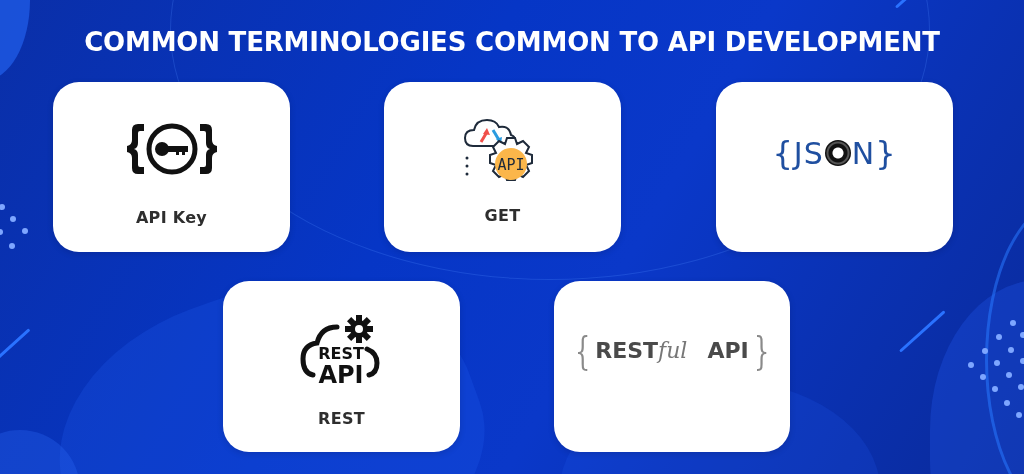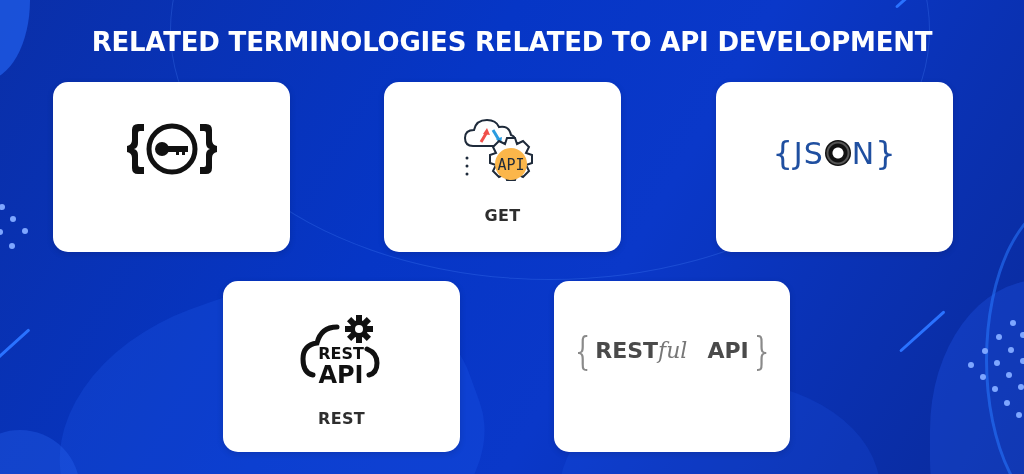--- a/index.html
+++ b/index.html
@@ -25,21 +25,21 @@
     .dot { position: absolute; width: 6px; height: 6px; border-radius: 50%; background: #7ea6ff; }
 
     .title {
       position: absolute; left: 0; top: 27px; width: 1024px;
       text-align: center; color: #ffffff;
       font-family: "DejaVu Sans", sans-serif; font-weight: bold;
       font-size: 26px; letter-spacing: -0.2px;
     }
 
     .card {
-      position: absolute; background: #ffffff; border-radius: 15px;
+      position: absolute; background: #ffffff; border-radius: 26px;
       display: flex; flex-direction: column; align-items: center;
       box-shadow: 0 2px 6px rgba(0,0,30,0.15);
     }
     .card .icon-wrap { position: absolute; left: 0; right: 0; display: flex; justify-content: center; }
     .card .label {
       position: absolute; left: 0; right: 0; text-align: center;
       font-family: "DejaVu Sans", sans-serif; font-weight: bold;
       font-size: 16px; color: #2e2e2e; letter-spacing: 0.3px;
     }
     .c1 { left: 53px; top: 82px; width: 237px; height: 170px; }
@@ -90,34 +90,35 @@
   <div class="dot" style="left:994px;top:360px"></div>
   <div class="dot" style="left:1020px;top:358px"></div>
   <div class="dot" style="left:980px;top:374px"></div>
   <div class="dot" style="left:1006px;top:372px"></div>
   <div class="dot" style="left:992px;top:386px"></div>
   <div class="dot" style="left:1018px;top:384px"></div>
   <div class="dot" style="left:1004px;top:400px"></div>
   <div class="dot" style="left:1016px;top:412px"></div>
 </div>
 
-<h1 class="title">RELATED TERMINOLOGIES RELATED TO API DEVELOPMENT</h1>
+<h1 class="title">COMMON TERMINOLOGIES COMMON TO API DEVELOPMENT</h1>
 
 <div class="card c1">
   <div class="icon-wrap" style="top:38px">
     <svg width="92" height="58" viewBox="0 0 92 58">
       <path d="M18 4 h-6 q-6 0 -6 6 v10 q0 5 -5 6 v6 q5 1 5 6 v10 q0 6 6 6 h6 v-7 h-4 q-2 0 -2 -2 v-10 q0 -5 -4 -6 q4 -1 4 -6 v-10 q0 -2 2 -2 h4z" fill="#111"></path>
       <path d="M74 4 h6 q6 0 6 6 v10 q0 5 5 6 v6 q-5 1 -5 6 v10 q0 6 -6 6 h-6 v-7 h4 q2 0 2 -2 v-10 q0 -5 4 -6 q-4 -1 -4 -6 v-10 q0 -2 -2 -2 h-4z" fill="#111"></path>
       <circle cx="46" cy="29" r="23" fill="none" stroke="#111" stroke-width="5"></circle>
       <circle cx="36" cy="29" r="7" fill="#111"></circle>
       <rect x="40" y="26" width="22" height="6" fill="#111"></rect>
       <rect x="50" y="30" width="3" height="5" fill="#111"></rect>
       <rect x="56" y="30" width="3" height="5" fill="#111"></rect>
     </svg>
   </div>
+  <div class="label" style="top:126px">API Key</div>
 </div>
 
 <div class="card c2">
   <div class="icon-wrap" style="top:34px">
     <svg width="80" height="76" viewBox="0 0 80 76">
       <path d="M10 30 q-8 0 -8 -8 q0 -8 9 -8 q2 -10 13 -10 q9 0 12 7 q10 -2 12 8 q4 1 4 6 q0 5 -6 5z" fill="#fff" stroke="#1e2a3a" stroke-width="2"></path>
       <line x1="18" y1="26" x2="24" y2="16" stroke="#f0504a" stroke-width="3"></line>
       <polygon points="24,12 27,19 20,18" fill="#f0504a"></polygon>
       <line x1="30" y1="14" x2="36" y2="24" stroke="#2a9be0" stroke-width="3"></line>
       <polygon points="38,28 33,23 39,21" fill="#2a9be0"></polygon>

